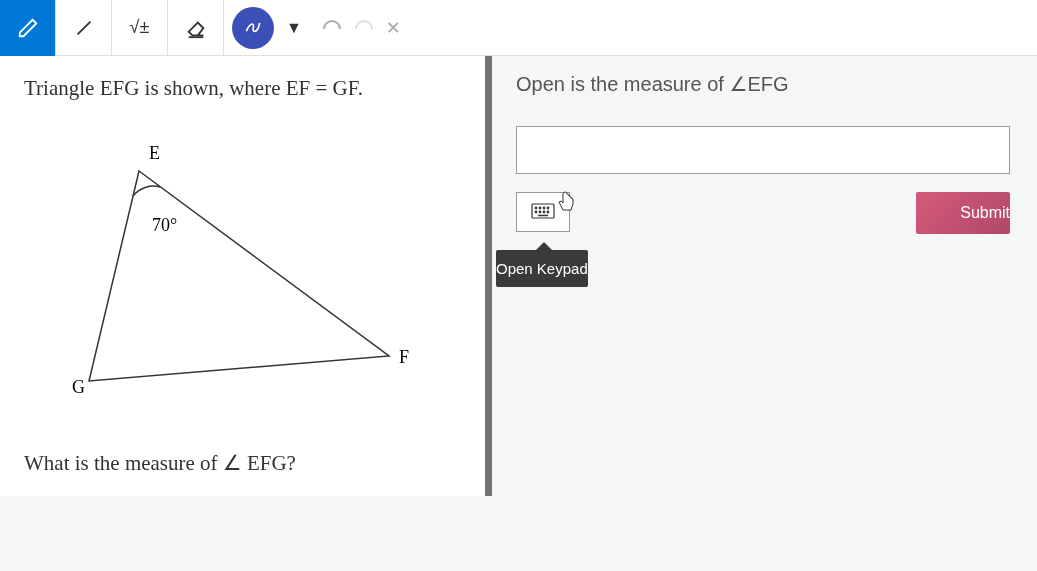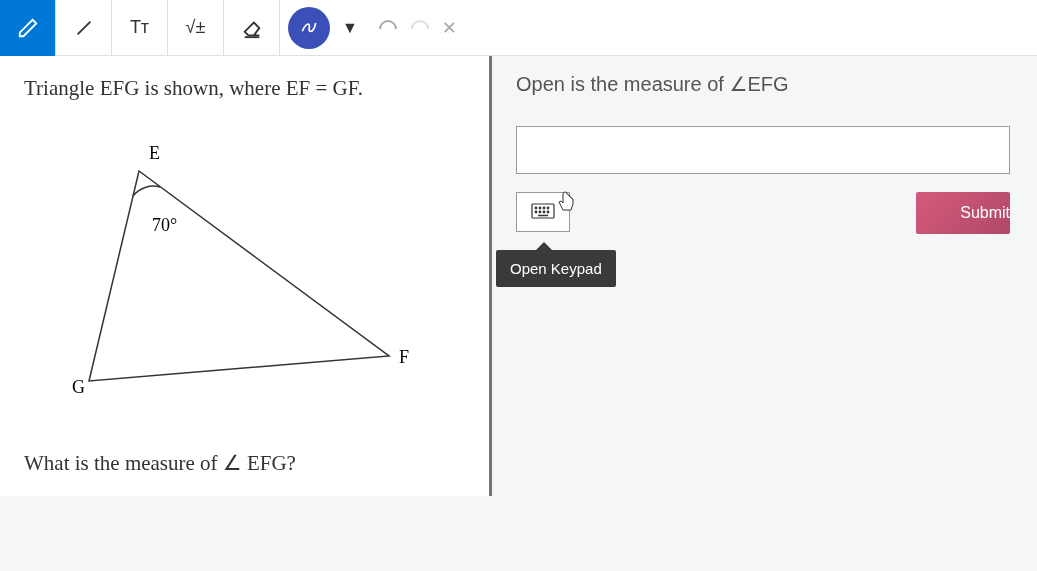--- a/index.html
+++ b/index.html
@@ -75,21 +75,21 @@
       font-size: 18px;
       cursor: pointer;
     }
     .main-area {
       display: flex;
       width: 100%;
     }
     .left-panel {
       width: 492px;
       background: #fff;
-      border-right: 3px solid #737373;
+      border-right: 7px solid #737373;
       padding: 20px 24px;
     }
     .problem-text {
       font-size: 21px;
       color: #333;
       margin-bottom: 40px;
       font-family: Georgia, serif;
     }
     .triangle-area {
       position: relative;
@@ -167,21 +167,21 @@
       cursor: pointer;
       border-radius: 2px;
       text-align: right;
     }
     .tooltip {
       position: absolute;
       top: 58px;
       left: -20px;
       background: #3a3a3a;
       color: #fff;
-      padding: 10px 14px;
+      padding: 10px 0;
       font-size: 15px;
       border-radius: 2px;
       white-space: nowrap;
     }
     .tooltip::before {
       content: '';
       position: absolute;
       top: -8px;
       left: 40px;
       border: 8px solid transparent;
@@ -199,23 +199,20 @@
 <div class="toolbar">
   <button class="tool-btn active">
     <svg viewBox="0 0 24 24" fill="none" stroke="currentColor" stroke-width="2">
       <path d="M17 3l4 4L7 21H3v-4L17 3z"></path>
     </svg>
   </button>
   <button class="tool-btn">
     <svg viewBox="0 0 24 24" fill="none" stroke="currentColor" stroke-width="2">
       <line x1="5" y1="19" x2="19" y2="5"></line>
     </svg>
-  </button>
-  <button class="tool-btn">
-    <span>Tᴛ</span>
   </button>
   <button class="tool-btn">
     <span>√±</span>
   </button>
   <button class="tool-btn">
     <svg viewBox="0 0 24 24" fill="none" stroke="currentColor" stroke-width="2">
       <path d="M20 20H8l-4-4 10-10 6 6-6 8z"></path>
       <line x1="4" y1="22" x2="20" y2="22"></line>
     </svg>
   </button>

